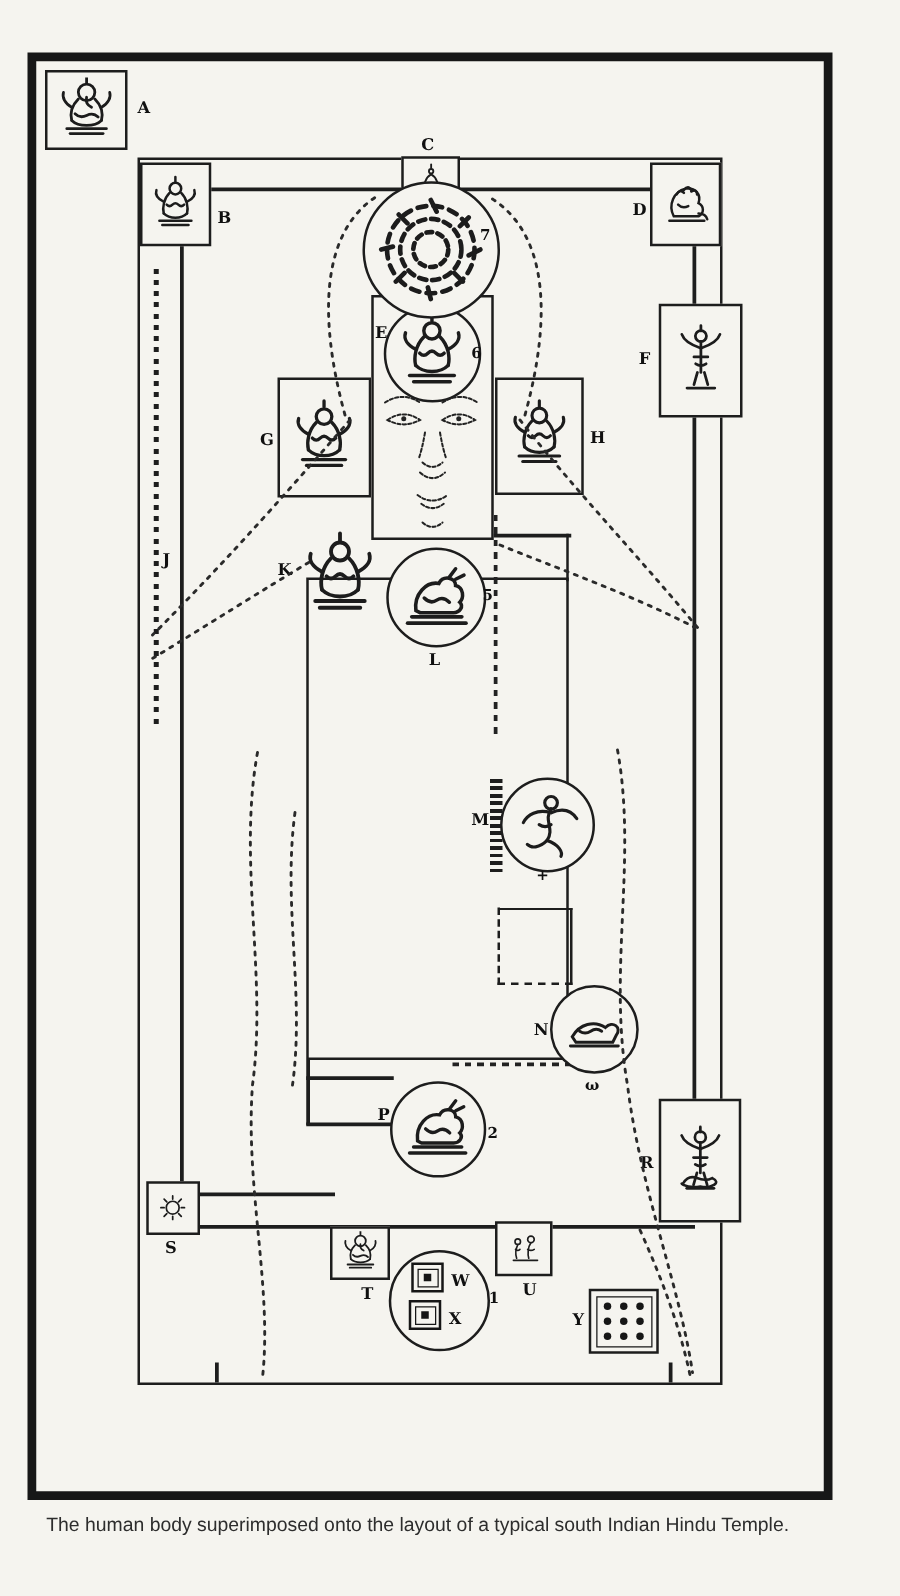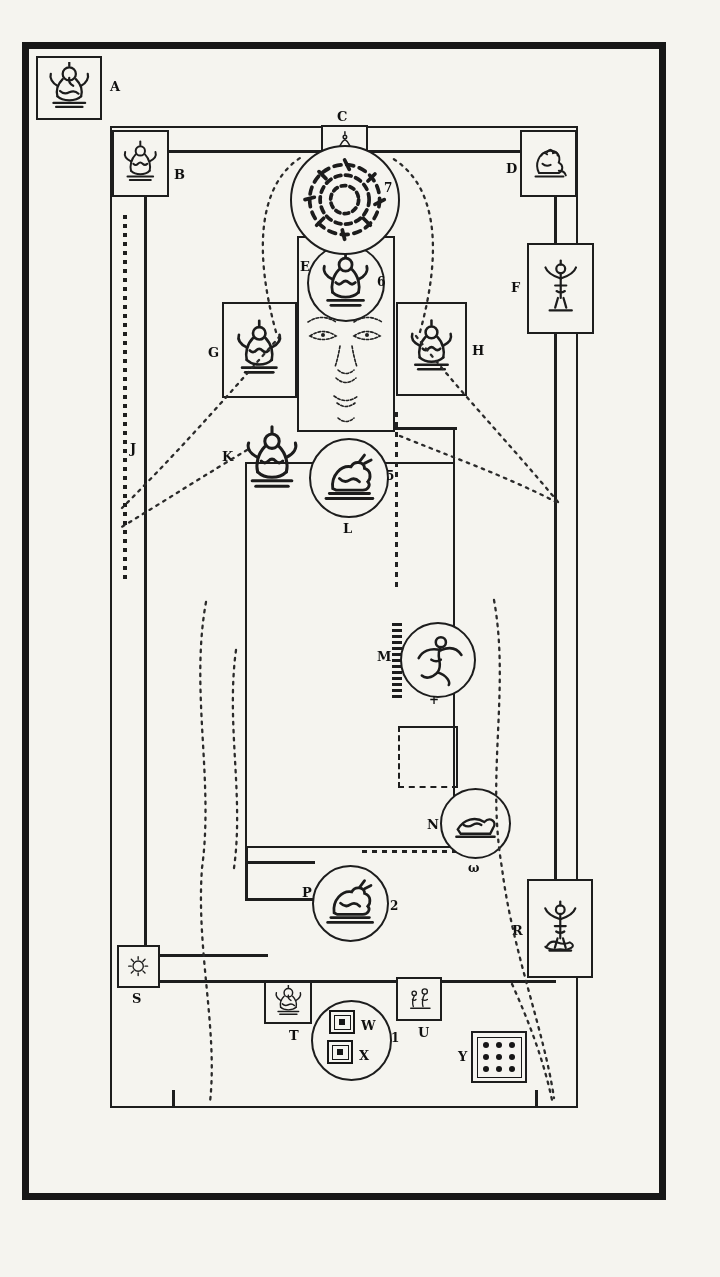--- a/index.html
+++ b/index.html
@@ -350,13 +350,14 @@
       <path d="M247 450 C210 472 166 500 120 528"></path>
       <path d="M416 336 C458 390 510 444 558 502"></path>
       <path d="M400 436 C444 454 506 476 556 502"></path>
       <path d="M206 602 C190 690 214 780 202 868 C196 950 218 1030 210 1102"></path>
       <path d="M236 650 C226 724 244 796 234 868"></path>
       <path d="M494 600 C510 688 486 776 502 868 C512 950 544 1030 554 1098"></path>
       <path d="M512 984 C530 1024 544 1062 552 1100"></path>
     </g>
   </svg>
 
+  <div class="caption">The human body superimposed onto the layout of a typical south Indian Hindu Temple.</div>
 </div>
 
 </body></html>

